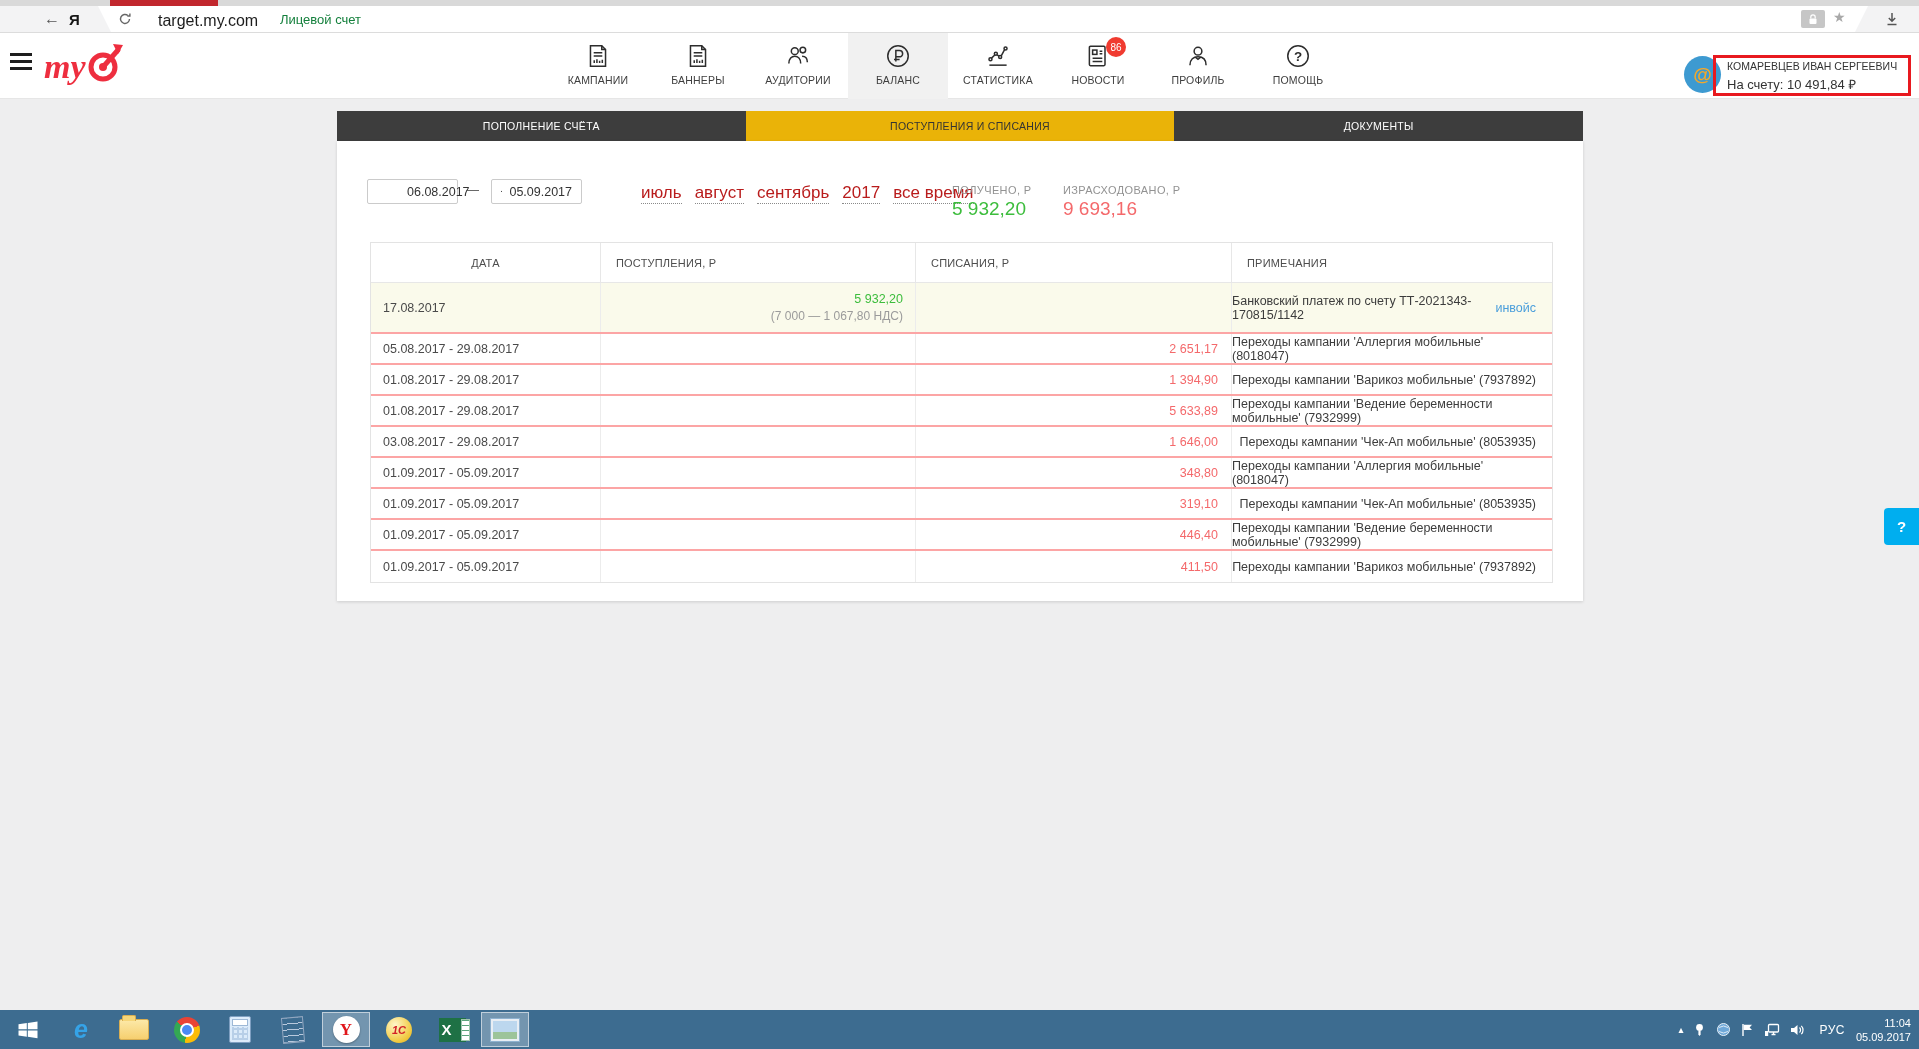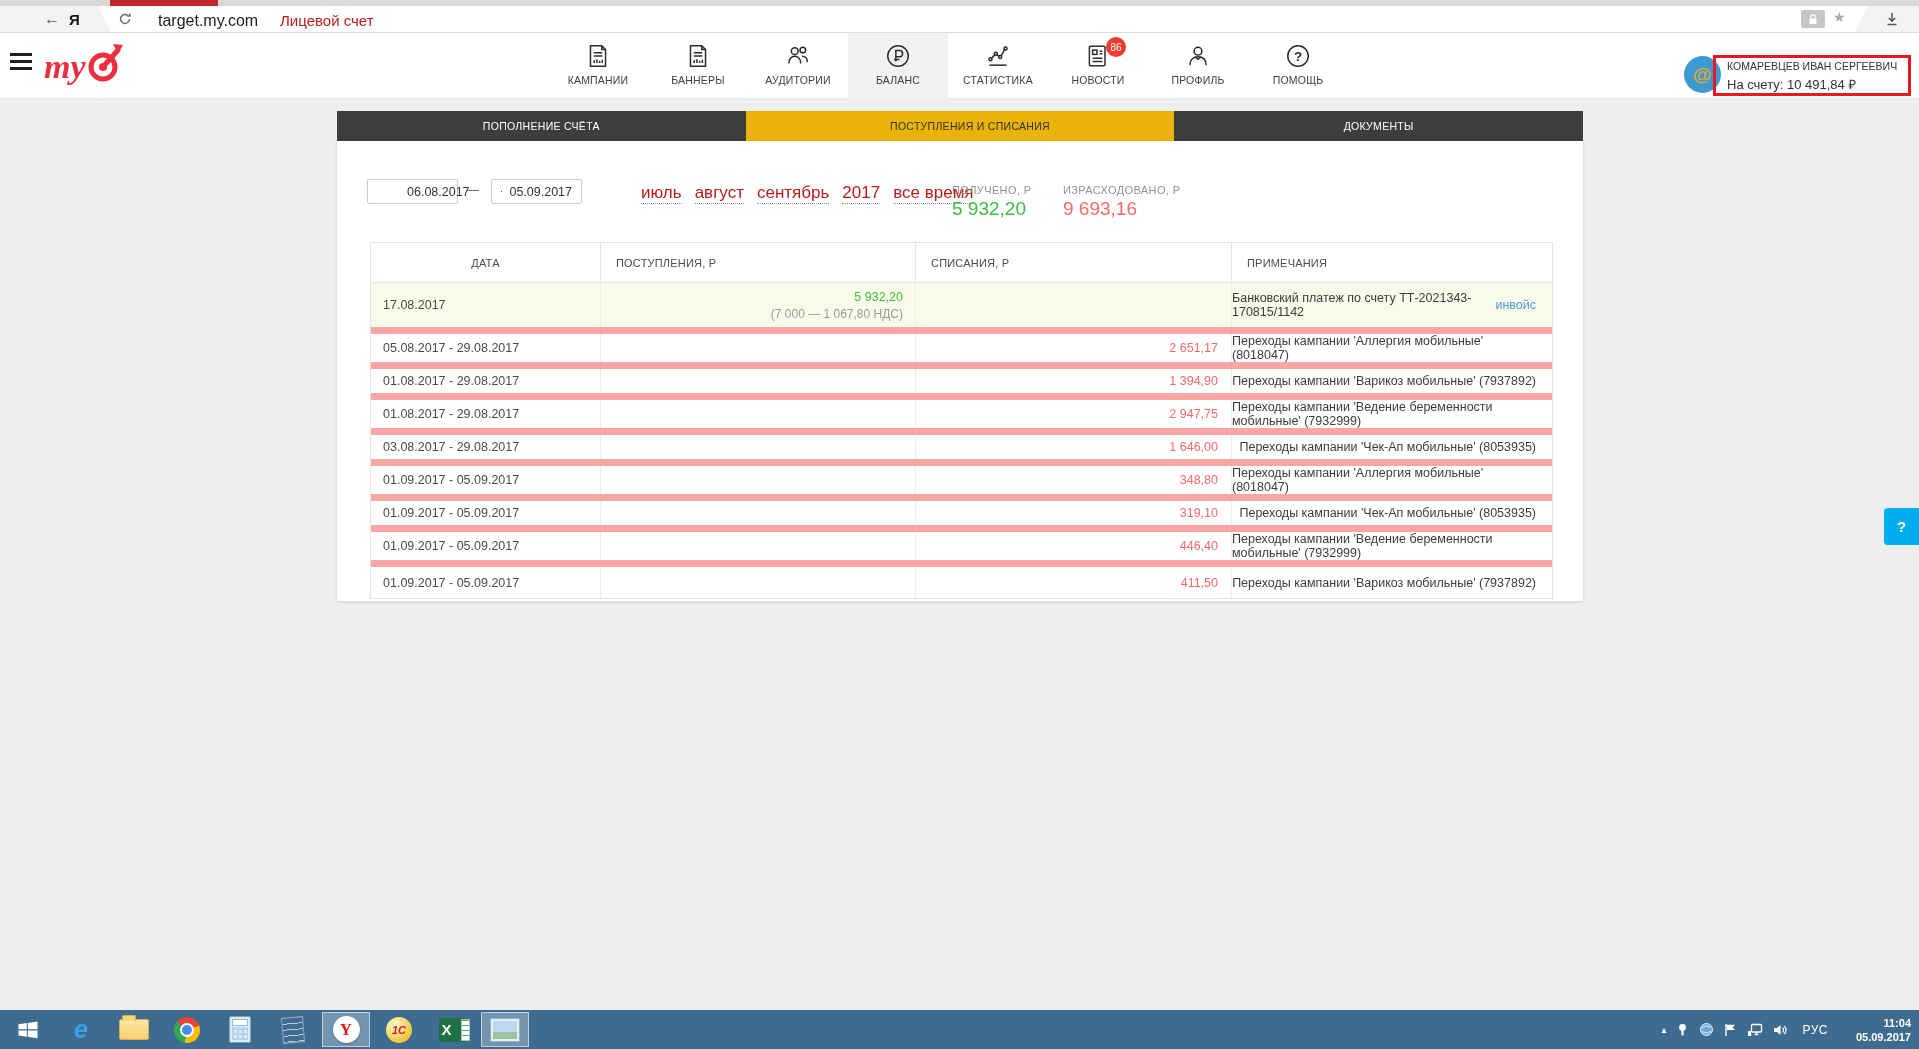--- a/index.html
+++ b/index.html
@@ -9,21 +9,21 @@
   
   .tabstrip { position:absolute; top:0; left:0; width:100%; height:6px; background:#d9d9d9; }
   .active-tab-marker { position:absolute; top:0; left:110px; width:108px; height:6px; background:#c1272d; }
   .addrbar { position:absolute; top:6px; left:0; width:100%; height:27px; background:#f3f3f4; border-bottom:1px solid #dcdcdc; }
   .omnibox { position:absolute; top:0; left:98px; width:1770px; height:26px; background:#fff;
              clip-path:polygon(0 0, 100% 0, calc(100% - 13px) 100%, 13px 100%); }
   .back-btn { position:absolute; left:44px; top:4px; font-size:16px; color:#555; background:none; border:none; cursor:pointer; }
   .ya-brand { position:absolute; left:69px; top:5px; font-size:15px; font-weight:bold; color:#151515; cursor:pointer; }
   .refresh-btn { position:absolute; left:118px; top:6px; background:none; border:none; cursor:pointer; }
   .url-text { position:absolute; left:158px; top:6px; font-size:16px; color:#1d1d1d; }
-  .pagetitle-text { position:absolute; left:280px; top:6px; font-size:15px; color:#b91c1c; }
+  .pagetitle-text { position:absolute; left:280px; top:6px; font-size:13px; color:#15803d; }
   .lock-badge { position:absolute; left:1801px; top:4px; width:24px; height:18px; background:#c6c6c6; border-radius:2px;
                 display:flex; align-items:center; justify-content:center; }
   .star-btn { position:absolute; left:1833px; top:3px; font-size:14px; color:#a9a9a9; background:none; border:none; cursor:pointer; }
   .dl-btn { position:absolute; left:1884px; top:5px; background:none; border:none; cursor:pointer; }
 
   
   .appheader { position:absolute; top:33px; left:0; width:100%; height:66px; background:#fff; border-bottom:1px solid #e6e6e6; }
   .burger { position:absolute; left:10px; top:20px; width:22px; height:17px; cursor:pointer; }
   .burger i { display:block; height:3px; background:#1e1e1e; margin-bottom:4px; }
   .logo { position:absolute; left:44px; top:5px; cursor:pointer; }
@@ -61,21 +61,21 @@
   .total-value { position:absolute; top:198px; font-size:19px; }
   .received-label { left:952px; } .received-value { left:952px; color:#3dbd3d; }
   .spent-label { left:1063px; } .spent-value { left:1063px; color:#f4696b; }
 
   
   .table { position:absolute; left:370px; top:242px; width:1183px; border:1px solid #e3e3e3; background:#fff; }
   .thead { display:grid; grid-template-columns:230px 315px 316px 318px; height:40px; border-bottom:1px solid #e7e7e7; }
   .th { font-size:11px; color:#4d4d4d; display:flex; align-items:center; padding-left:15px; border-right:1px solid #e7e7e7; letter-spacing:.2px; }
   .th:first-child { justify-content:center; padding-left:0; }
   .th:last-child { border-right:none; }
-  .trow { display:grid; grid-template-columns:230px 315px 316px 318px; min-height:31px; border-bottom:7px solid #fca5a5; }
+  .trow { display:grid; grid-template-columns:230px 315px 316px 318px; min-height:31px; border-bottom:2px solid #fca5a5; }
   .trow:last-child { border-bottom:none; }
   .trow.hl { background:#fafaeb; min-height:51px; }
   .td { font-size:12.5px; color:#3c3c3c; border-right:1px solid #ececec; display:flex; align-items:center; }
   .td:last-child { border-right:none; }
   .c-date { padding-left:12px; color:#4a4a4a; }
   .c-in { flex-direction:column; align-items:flex-end; justify-content:center; padding-right:12px; }
   .credit-amount { color:#3dbd3d; }
   .credit-sub { color:#9b9b9b; font-size:12px; margin-top:3px; }
   .c-out { justify-content:flex-end; padding-right:13px; color:#f4696b; }
   .c-note { justify-content:flex-end; padding-right:14px; gap:5px; }
@@ -114,21 +114,21 @@
   .xl { width:27px; height:24px; background:#1e7145; position:relative; display:flex; align-items:center; }
   .xl-x { color:#fff; font-weight:bold; font-size:15px; padding-left:3px; line-height:1; }
   .xl-sheet { position:absolute; right:-4px; top:1px; width:9px; height:22px; background:#fff; border:1px solid #9fc5ae;
               background-image:repeating-linear-gradient(0deg,transparent 0 4px,#5aa57c 4px 5px); }
   .viewer-icon { width:28px; height:22px; border:2px solid #e8eef4; outline:1px solid #8fb2cf;
                  background:linear-gradient(#bcd7ee 0 60%,#9cc49a 60% 100%); }
   .tb-tray { position:absolute; right:8px; top:0; height:39px; display:flex; align-items:center; gap:10px; }
   .tray-chevron { color:#fff; font-size:10px; cursor:pointer; }
   .tray-ico { display:flex; align-items:center; cursor:pointer; }
   .tray-lang { color:#fff; font-size:12px; letter-spacing:.5px; cursor:pointer; margin-left:4px; }
-  .tray-clock { color:#fff; font-size:11px; text-align:right; line-height:14px; cursor:pointer; margin-left:18px;font-weight:bold; }
+  .tray-clock { color:#fff; font-size:11px; text-align:right; line-height:14px; cursor:pointer; margin-left:1px; }
 </style>
 </head>
 <body>
 
 <div class="stage">
 
   <div class="tabstrip">
     <div class="active-tab-marker"></div>
   </div>
   <div class="addrbar">
@@ -358,21 +358,21 @@
 
       </div>
     </div>
 
     <div class="trow">
       <div class="td c-date">01.08.2017 - 29.08.2017</div>
       <div class="td c-in">
         <span class="credit-amount"></span>
 
       </div>
-      <div class="td c-out">2 947,75</div>
+      <div class="td c-out">5 633,89</div>
       <div class="td c-note">
         <span>Переходы кампании 'Ведение беременности мобильные' (7932999)</span>
 
       </div>
     </div>
 
     <div class="trow">
       <div class="td c-date">03.08.2017 - 29.08.2017</div>
       <div class="td c-in">
         <span class="credit-amount"></span>

